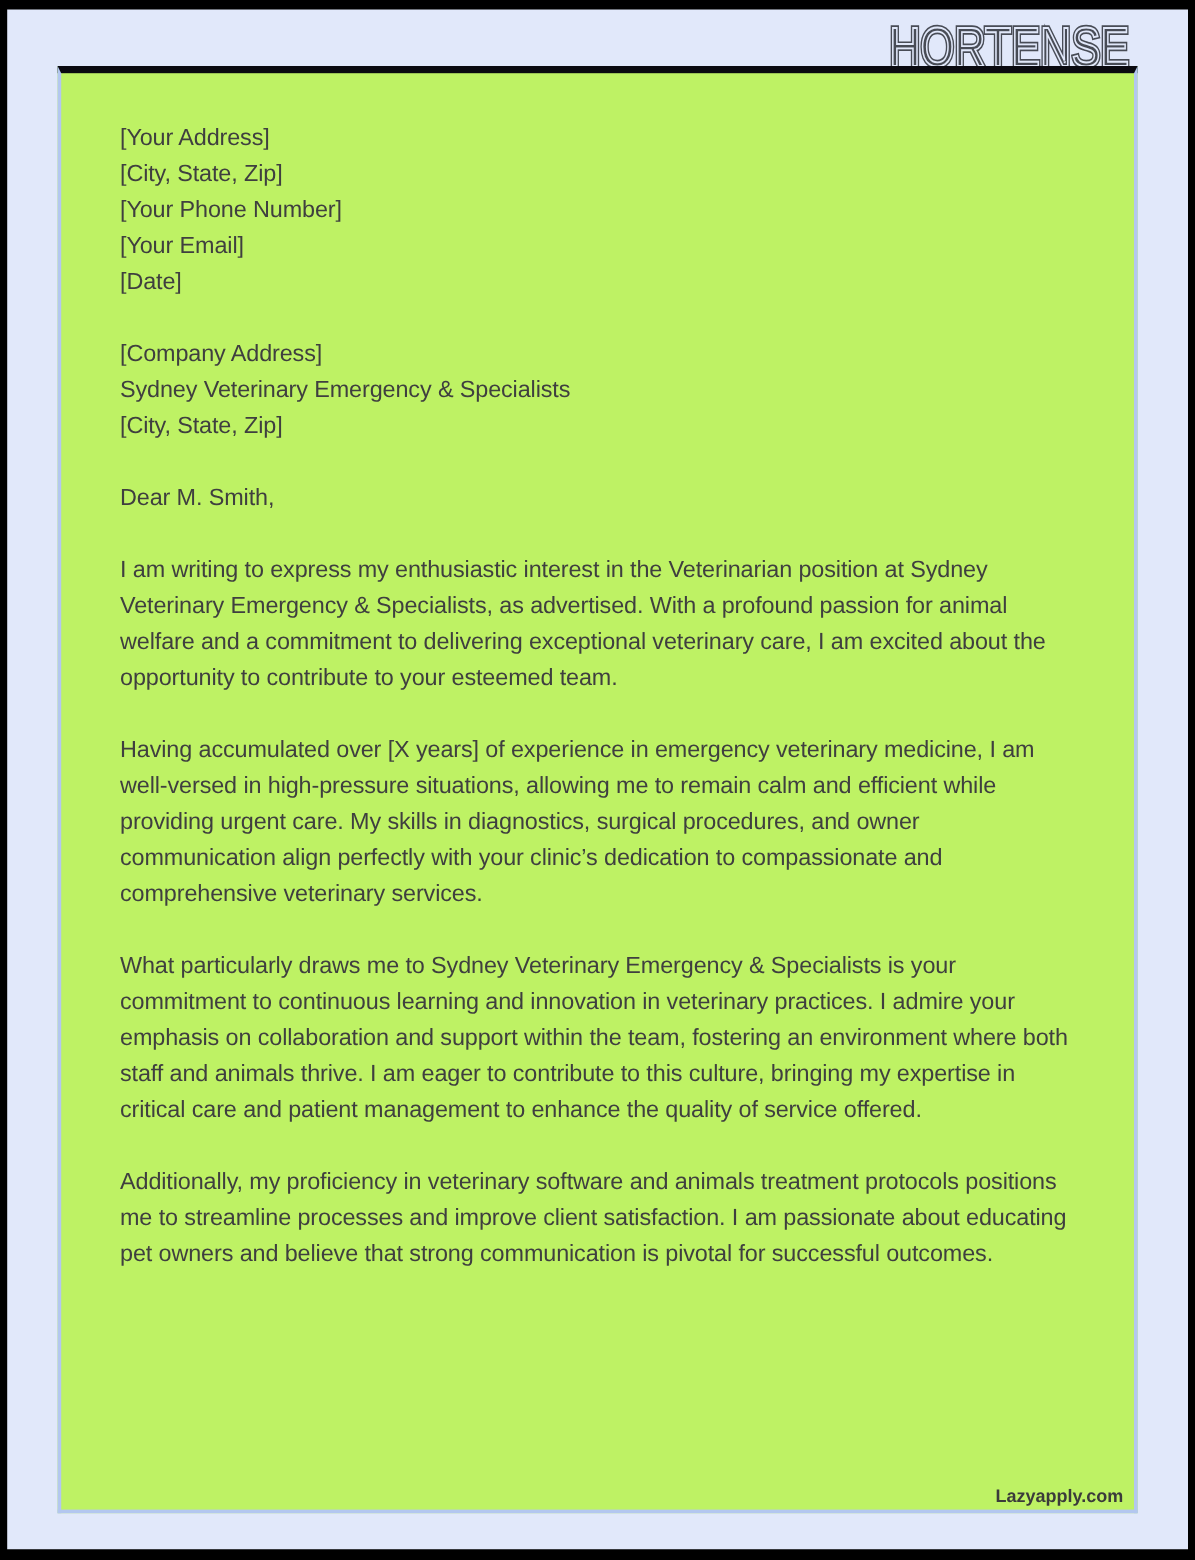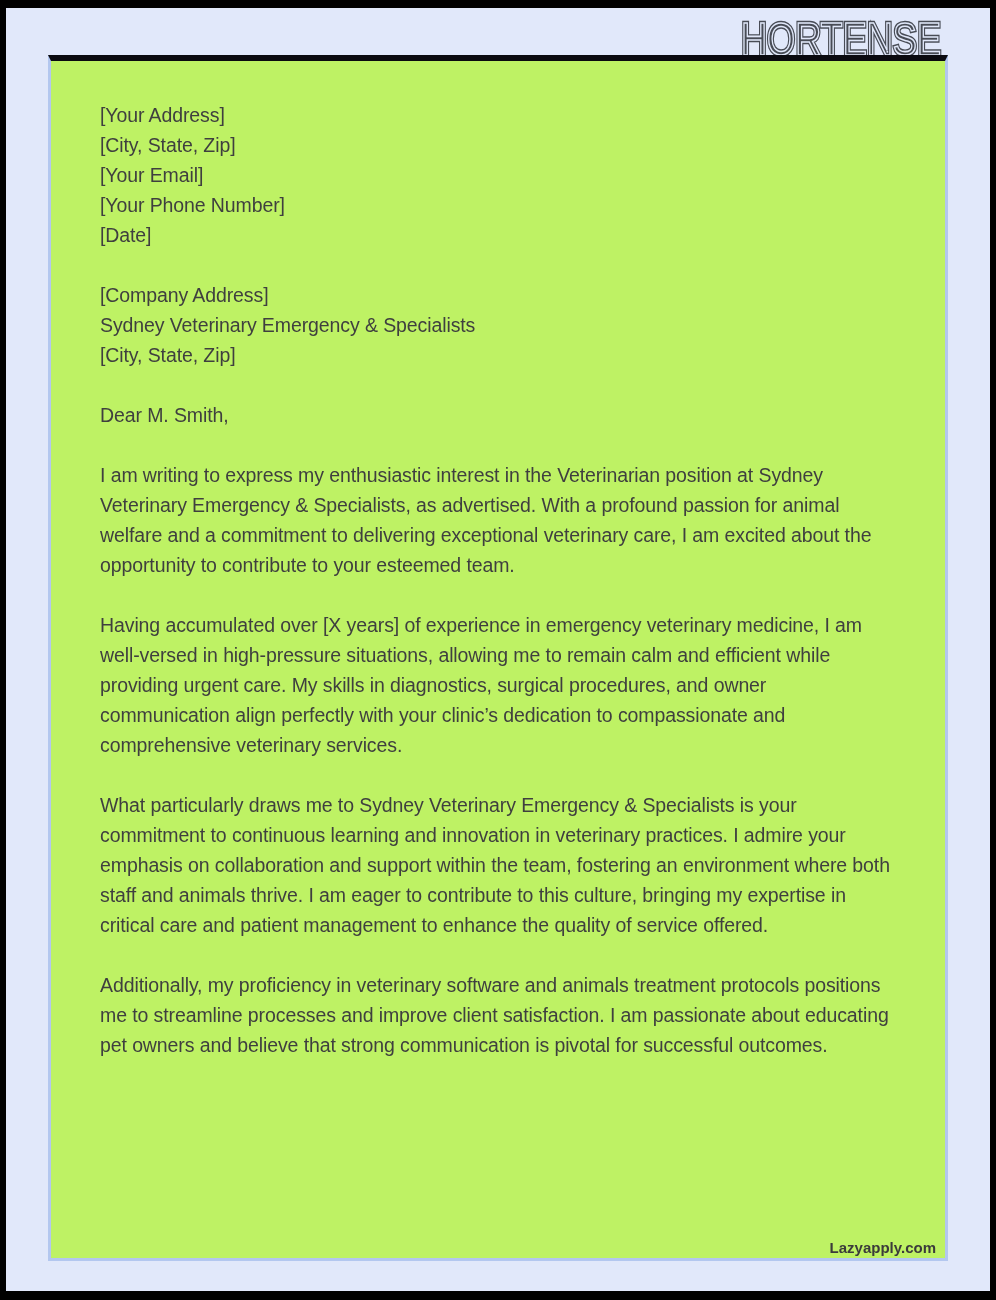--- a/index.html
+++ b/index.html
@@ -78,22 +78,22 @@
       <text x="3" y="44" font-family="Liberation Sans, sans-serif" font-size="46" fill="none" stroke="#484c56" stroke-width="4.5" textLength="200" lengthAdjust="spacingAndGlyphs">HORTENSE</text>
       <text x="3" y="44" font-family="Liberation Sans, sans-serif" font-size="46" fill="none" stroke="#e1e8fa" stroke-width="1.6" textLength="200" lengthAdjust="spacingAndGlyphs">HORTENSE</text>
     </svg>
   </div>
 
   <div class="page">
 
     <div class="block">
       <div class="line">[Your Address]</div>
       <div class="line">[City, State, Zip]</div>
+      <div class="line">[Your Phone Number]</div>
       <div class="line">[Your Email]</div>
-      <div class="line">[Your Phone Number]</div>
       <div class="line">[Date]</div>
     </div>
 
     <div class="block">
       <div class="line">[Company Address]</div>
       <div class="line">Sydney Veterinary Emergency &amp; Specialists</div>
       <div class="line">[City, State, Zip]</div>
     </div>
 
     <div class="block line">Dear M. Smith,</div>

